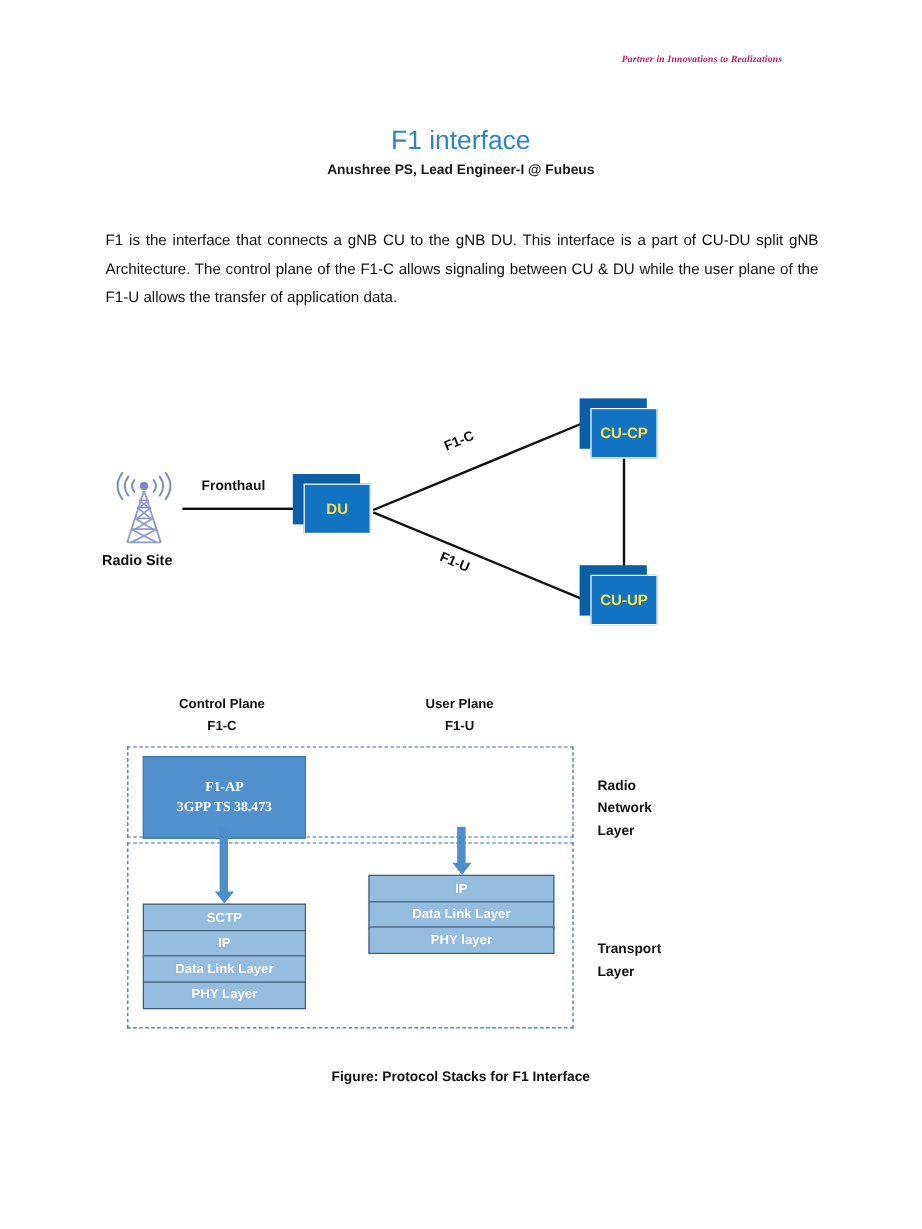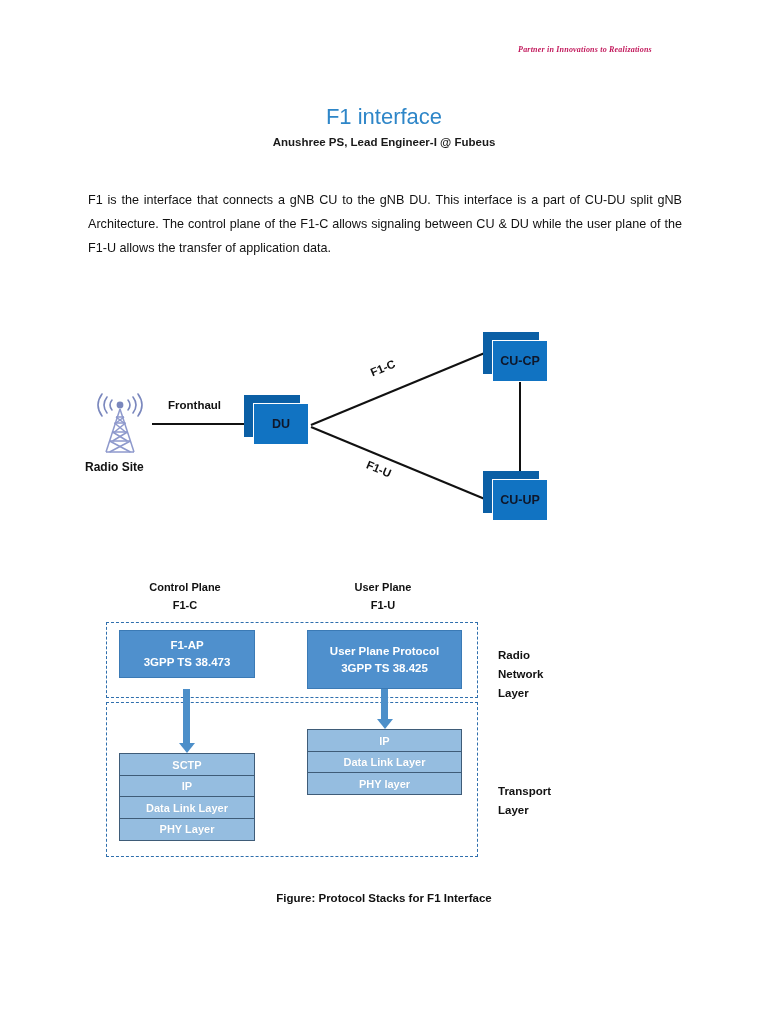--- a/index.html
+++ b/index.html
@@ -105,21 +105,21 @@
   }
   .node-box .front {
     position: absolute;
     left: 0;
     top: 0;
     width: 100%;
     height: 100%;
     background: #1173c2;
     border: 1.5px solid #ffffff;
     box-sizing: border-box;
-    color: #0f172a;
+    color: #fde047;
     font-size: 12.5px;
     font-weight: bold;
     display: flex;
     align-items: center;
     justify-content: center;
   }
 
   #node-du { left: 253px; top: 78px; width: 56px; height: 42px; }
   #node-cucp { left: 492px; top: 15px; width: 56px; height: 42px; }
   #node-cuup { left: 492px; top: 154px; width: 56px; height: 42px; }
@@ -200,21 +200,21 @@
     box-sizing: border-box;
     color: #ffffff;
     font-size: 11.5px;
     font-weight: bold;
     line-height: 17px;
     display: flex;
     flex-direction: column;
     align-items: center;
     justify-content: center;
   }
-  #box-f1ap { left: 119px; top: 60px; width: 136px; height: 48px; }
+  #box-f1ap { left: 119px; top: 60px; width: 136px; height: 69px; font-family: Liberation Serif, serif; }
   #box-upp  { left: 307px; top: 60px; width: 155px; height: 59px; }
 
   .stack-col {
     position: absolute;
     width: 136px;
   }
   #stack-cp { left: 119px; top: 183px; }
   #stack-up { left: 307px; top: 159px; width: 155px; }
 
   .stack-layer {
@@ -356,24 +356,20 @@
   </div>
 
   <div class="dashed-region" id="region-rnl"></div>
   <div class="dashed-region" id="region-tl"></div>
 
   <div class="rnl-box" id="box-f1ap">
     <div>F1-AP</div>
     <div>3GPP TS 38.473</div>
   </div>
 
-  <div class="rnl-box" id="box-upp">
-    <div>User Plane Protocol</div>
-    <div>3GPP TS 38.425</div>
-  </div>
 
   <div class="flow-arrow" id="arrow-cp"></div>
   <div class="flow-arrow" id="arrow-up"></div>
 
   <div class="stack-col" id="stack-cp">
     <div class="stack-layer">SCTP</div>
     <div class="stack-layer">IP</div>
     <div class="stack-layer">Data Link Layer</div>
     <div class="stack-layer">PHY Layer</div>
   </div>

